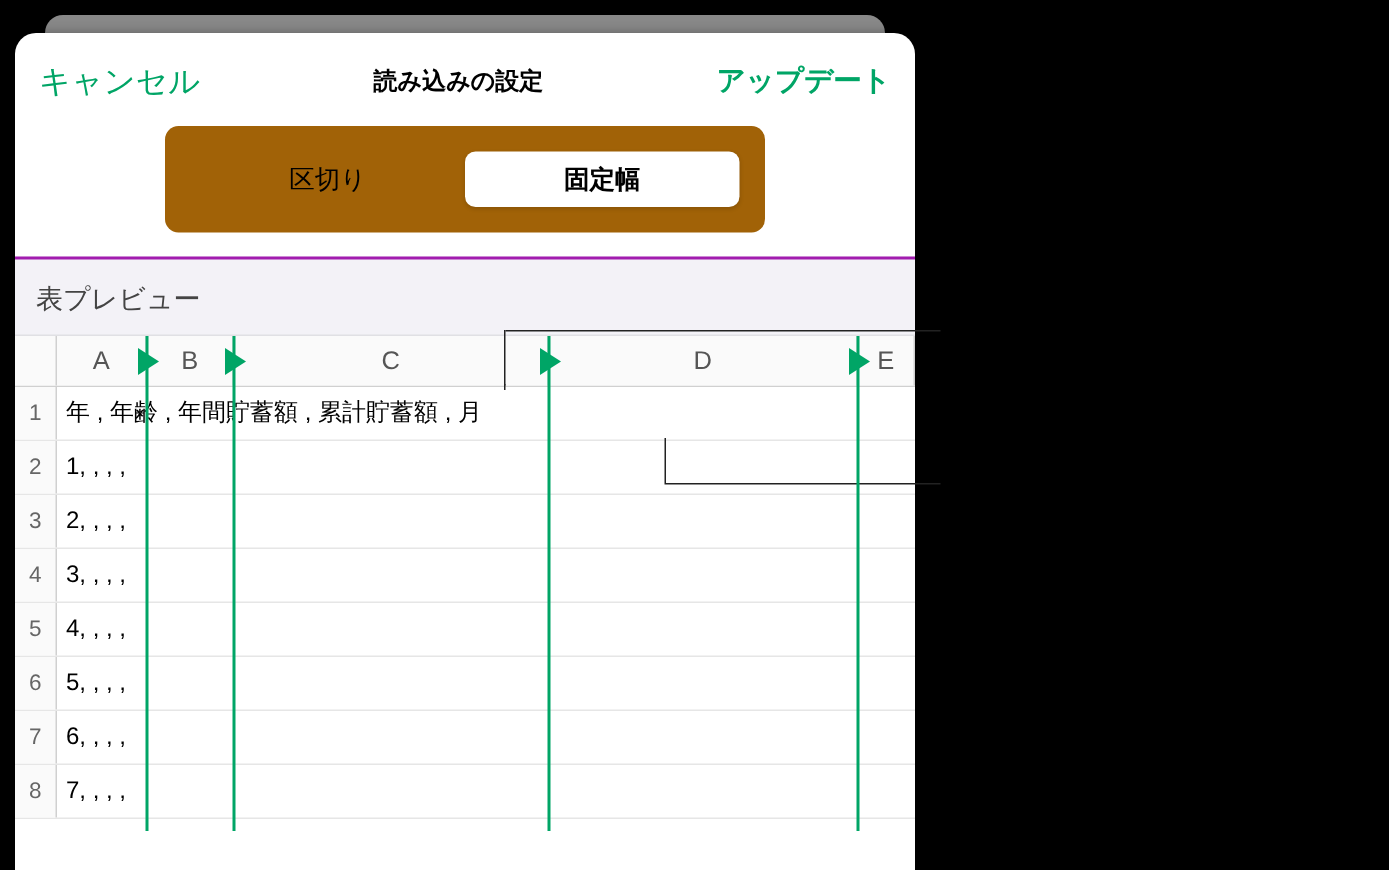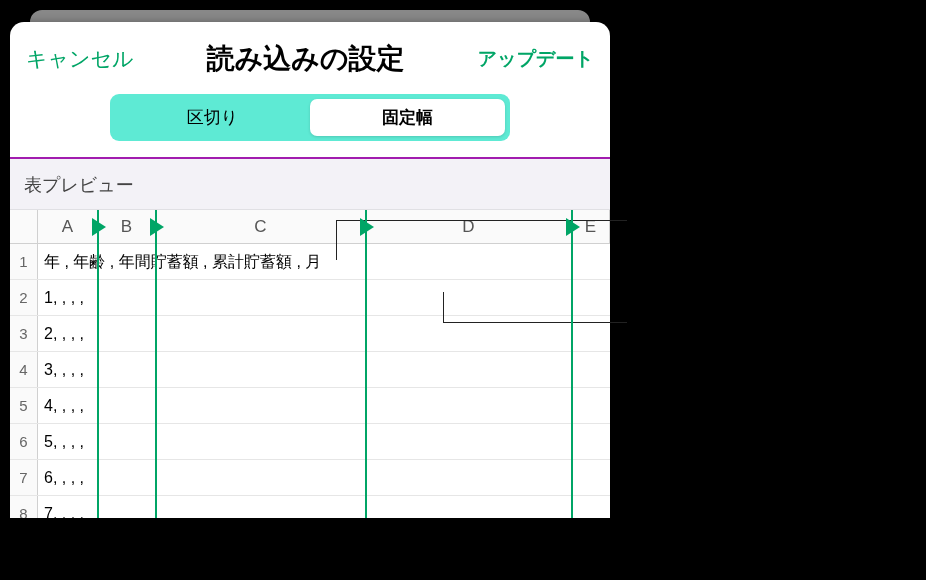--- a/index.html
+++ b/index.html
@@ -18,58 +18,58 @@
       width: 560px;
       height: 12px;
       background: #888;
       border-radius: 12px 12px 0 0;
     }
     .sheet {
       position: absolute;
       top: 22px;
       left: 10px;
       width: 600px;
-      height: 496px;
+      height: 558px;
       background: #fff;
       border-radius: 14px 14px 0 0;
       overflow: hidden;
       box-shadow: 0 0 8px rgba(0,0,0,0.3);
     }
     .header {
       display: flex;
       align-items: center;
       justify-content: space-between;
       padding: 18px 16px 10px 16px;
     }
     .cancel-btn {
       color: #00a566;
       font-size: 21px;
       cursor: pointer;
     }
     .title {
-      font-size: 28px;
+      font-size: 16px;
       font-weight: 700;
       color: #000;
     }
     .update-btn {
       color: #00a566;
       font-size: 19px;
       font-weight: 700;
       cursor: pointer;
     }
     .seg-wrap {
       display: flex;
       justify-content: center;
       padding: 6px 0 16px 0;
     }
     .segmented {
       display: flex;
-      background: #5eead4;
+      background: #a16207;
       border-radius: 9px;
-      padding: 5px;
+      padding: 17px;
       width: 400px;
     }
     .seg-item {
       flex: 1;
       text-align: center;
       padding: 7px 0;
       font-size: 17px;
       color: #000;
       cursor: pointer;
       border-radius: 7px;

